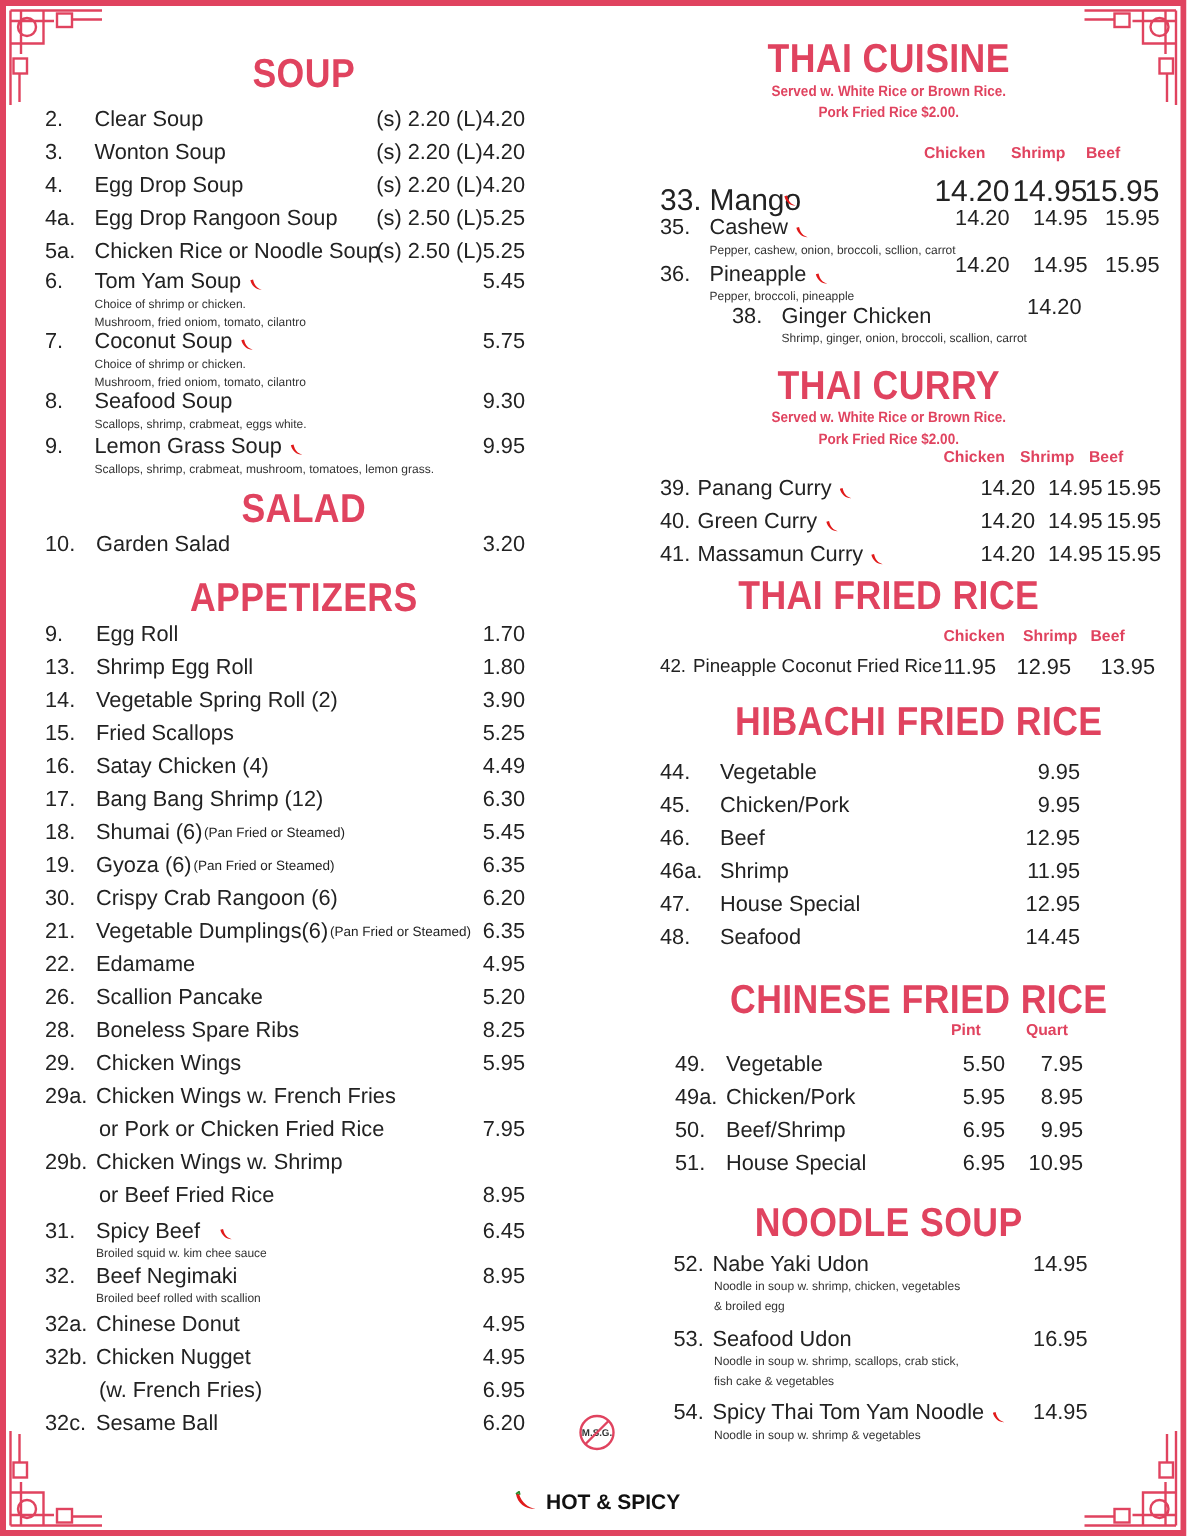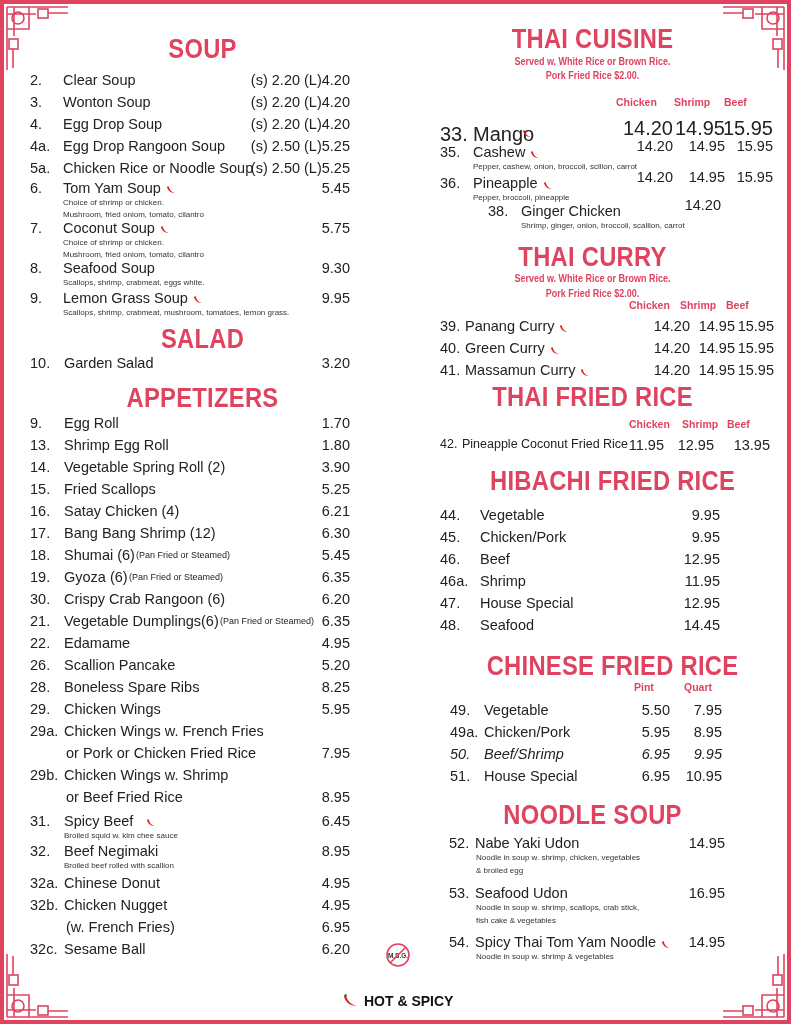--- a/index.html
+++ b/index.html
@@ -171,21 +171,21 @@
         <span class="price" style="right:20px">3.90</span>
       </div>
       <div class="row" style="top: 481px; height: 18px;">
         <span class="num" style="left:0px">15.</span>
         <span class="name" style="left:34px">Fried Scallops</span>
         <span class="price" style="right:20px">5.25</span>
       </div>
       <div class="row" style="top: 503px; height: 18px;">
         <span class="num" style="left:0px">16.</span>
         <span class="name" style="left:34px">Satay Chicken (4)</span>
-        <span class="price" style="right:20px">6.21</span>
+        <span class="price" style="right:20px">4.49</span>
       </div>
       <div class="row" style="top: 525px; height: 18px;">
         <span class="num" style="left:0px">17.</span>
         <span class="name" style="left:34px">Bang Bang Shrimp (12)</span>
         <span class="price" style="right:20px">6.30</span>
       </div>
       <div class="row" style="top: 547px; height: 18px;">
         <span class="num" style="left:0px">18.</span>
         <span class="name" style="left:34px">Shumai (6)</span>
         <span class="note" style="position: absolute; top: 3px; left: 106px;">(Pan Fried or Steamed)</span>
@@ -446,21 +446,21 @@
         <span class="name" style="left:44px">Vegetable</span>
         <span style="position:absolute;right:100px;top:0px">5.50</span>
         <span style="position:absolute;right:48px;top:0px">7.95</span>
       </div>
       <div class="row" style="top: 724px; height: 18px; font-size: 14.5px;">
         <span class="num" style="left:10px">49a.</span>
         <span class="name" style="left:44px">Chicken/Pork</span>
         <span style="position:absolute;right:100px;top:0px">5.95</span>
         <span style="position:absolute;right:48px;top:0px">8.95</span>
       </div>
-      <div class="row" style="top: 746px; height: 18px; font-size: 14.5px; font-style: italic;">
+      <div class="row" style="top: 746px; height: 18px; font-size: 14.5px;">
         <span class="num" style="left:10px">50.</span>
         <span class="name" style="left:44px">Beef/Shrimp</span>
         <span style="position:absolute;right:100px;top:0px">6.95</span>
         <span style="position:absolute;right:48px;top:0px">9.95</span>
       </div>
       <div class="row" style="top: 768px; height: 18px; font-size: 14.5px;">
         <span class="num" style="left:10px">51.</span>
         <span class="name" style="left:44px">House Special</span>
         <span style="position:absolute;right:100px;top:0px">6.95</span>
         <span style="position:absolute;right:48px;top:0px">10.95</span>

